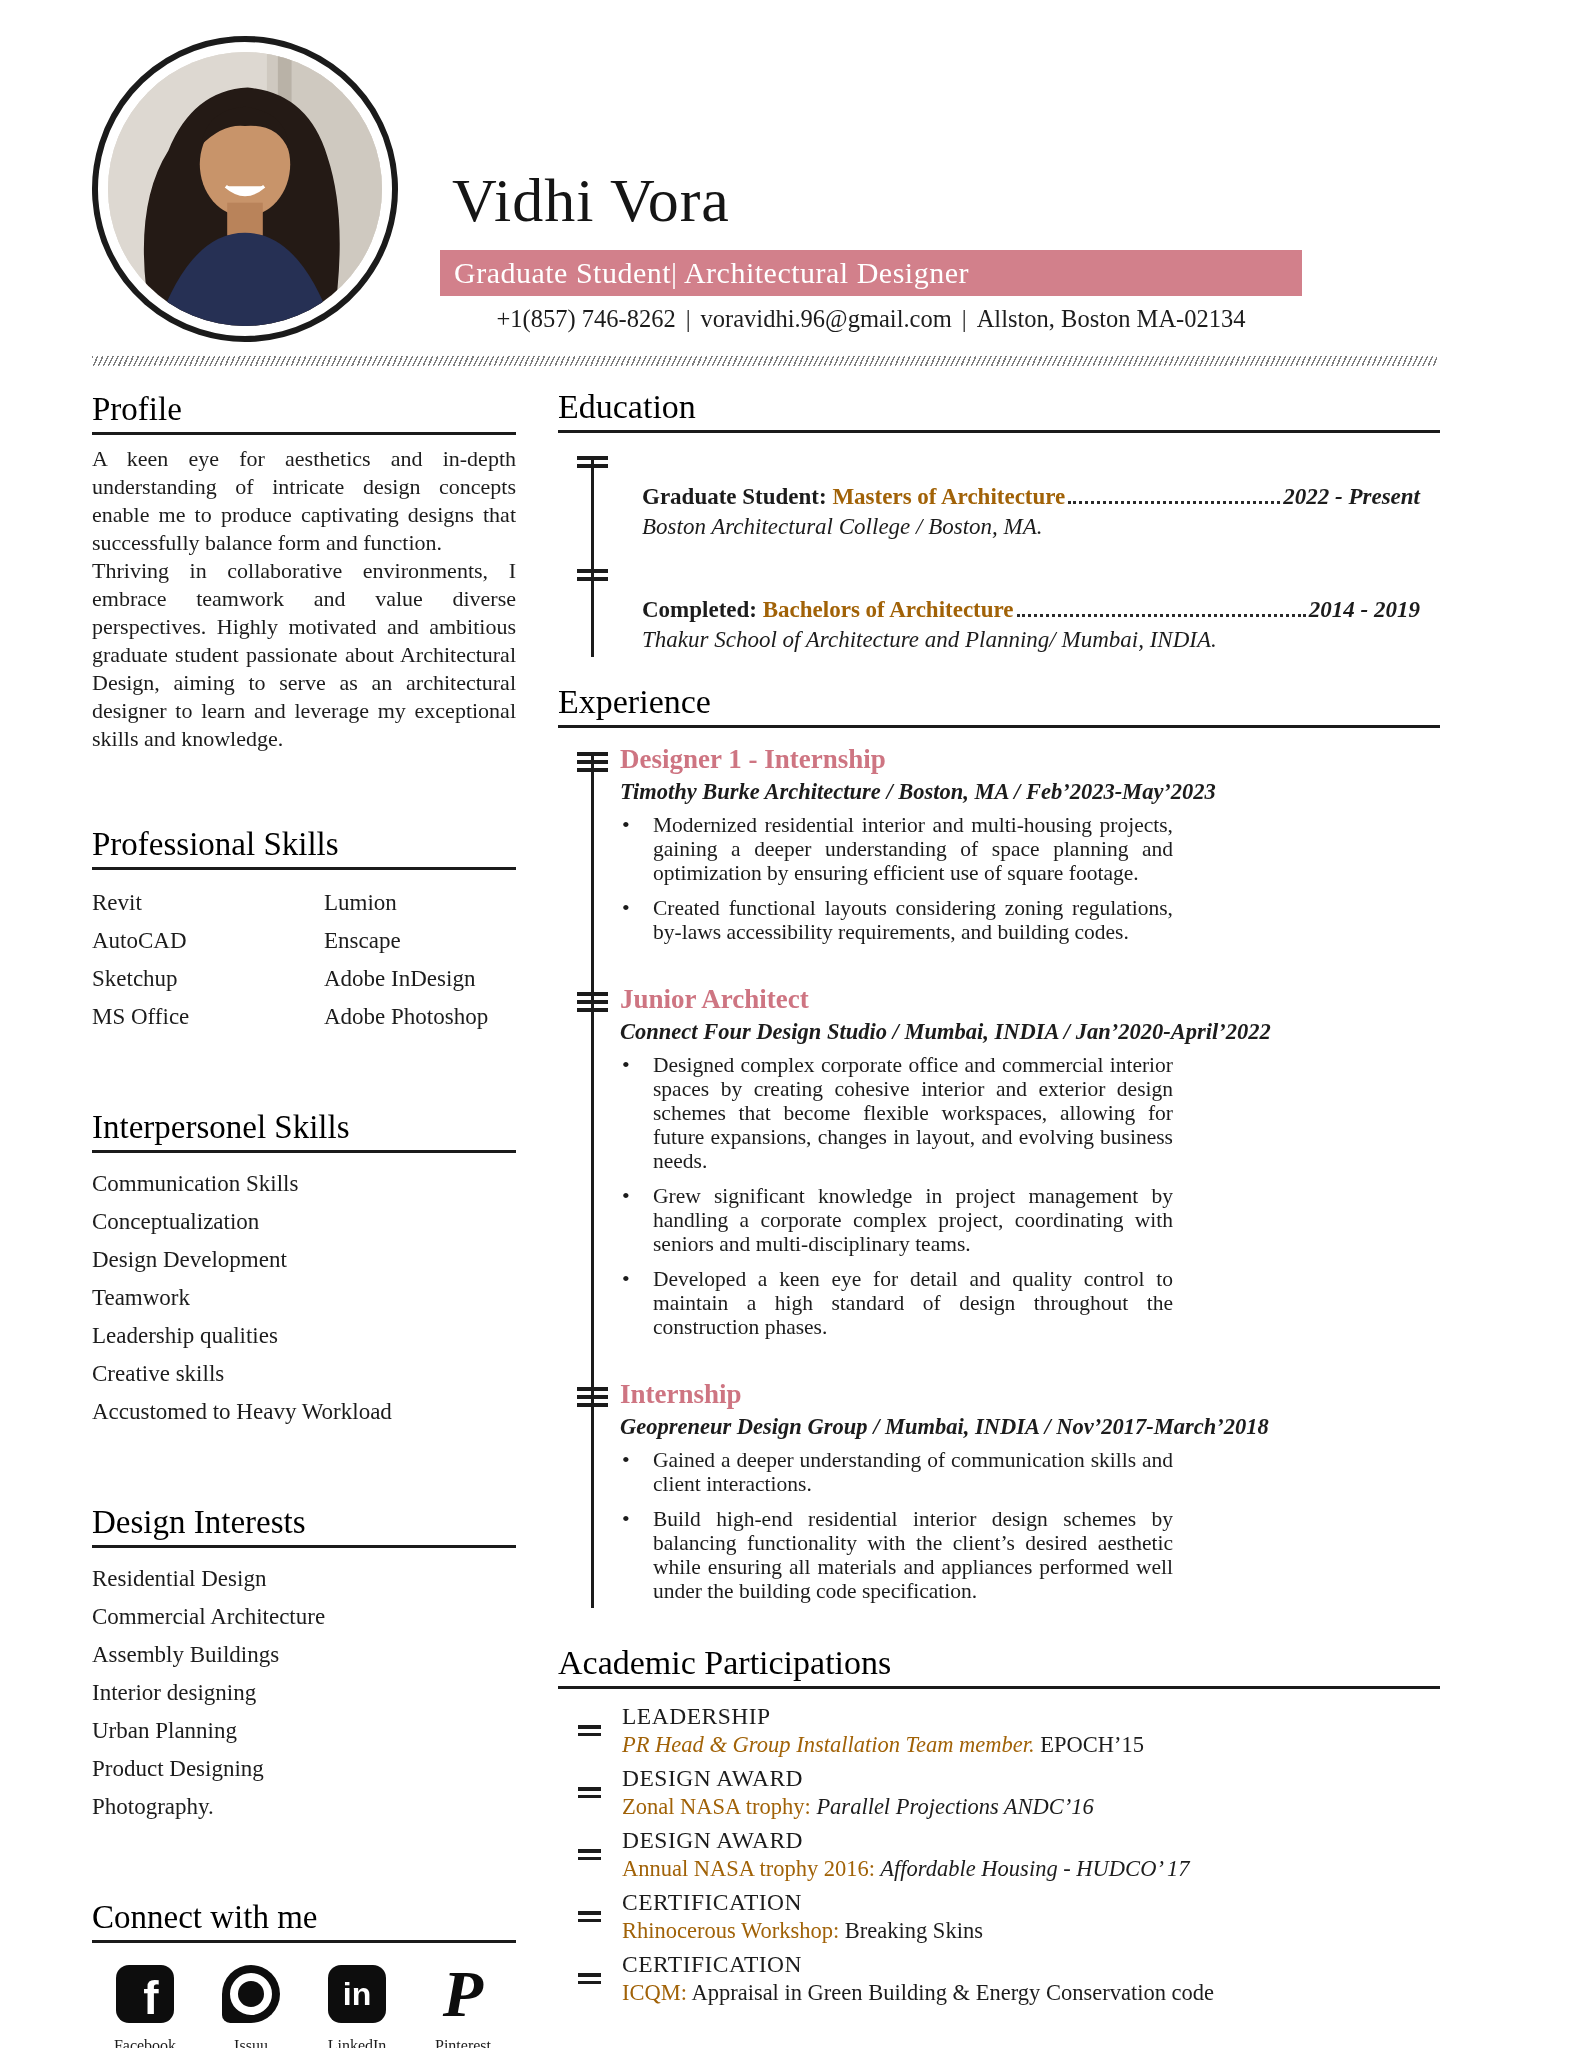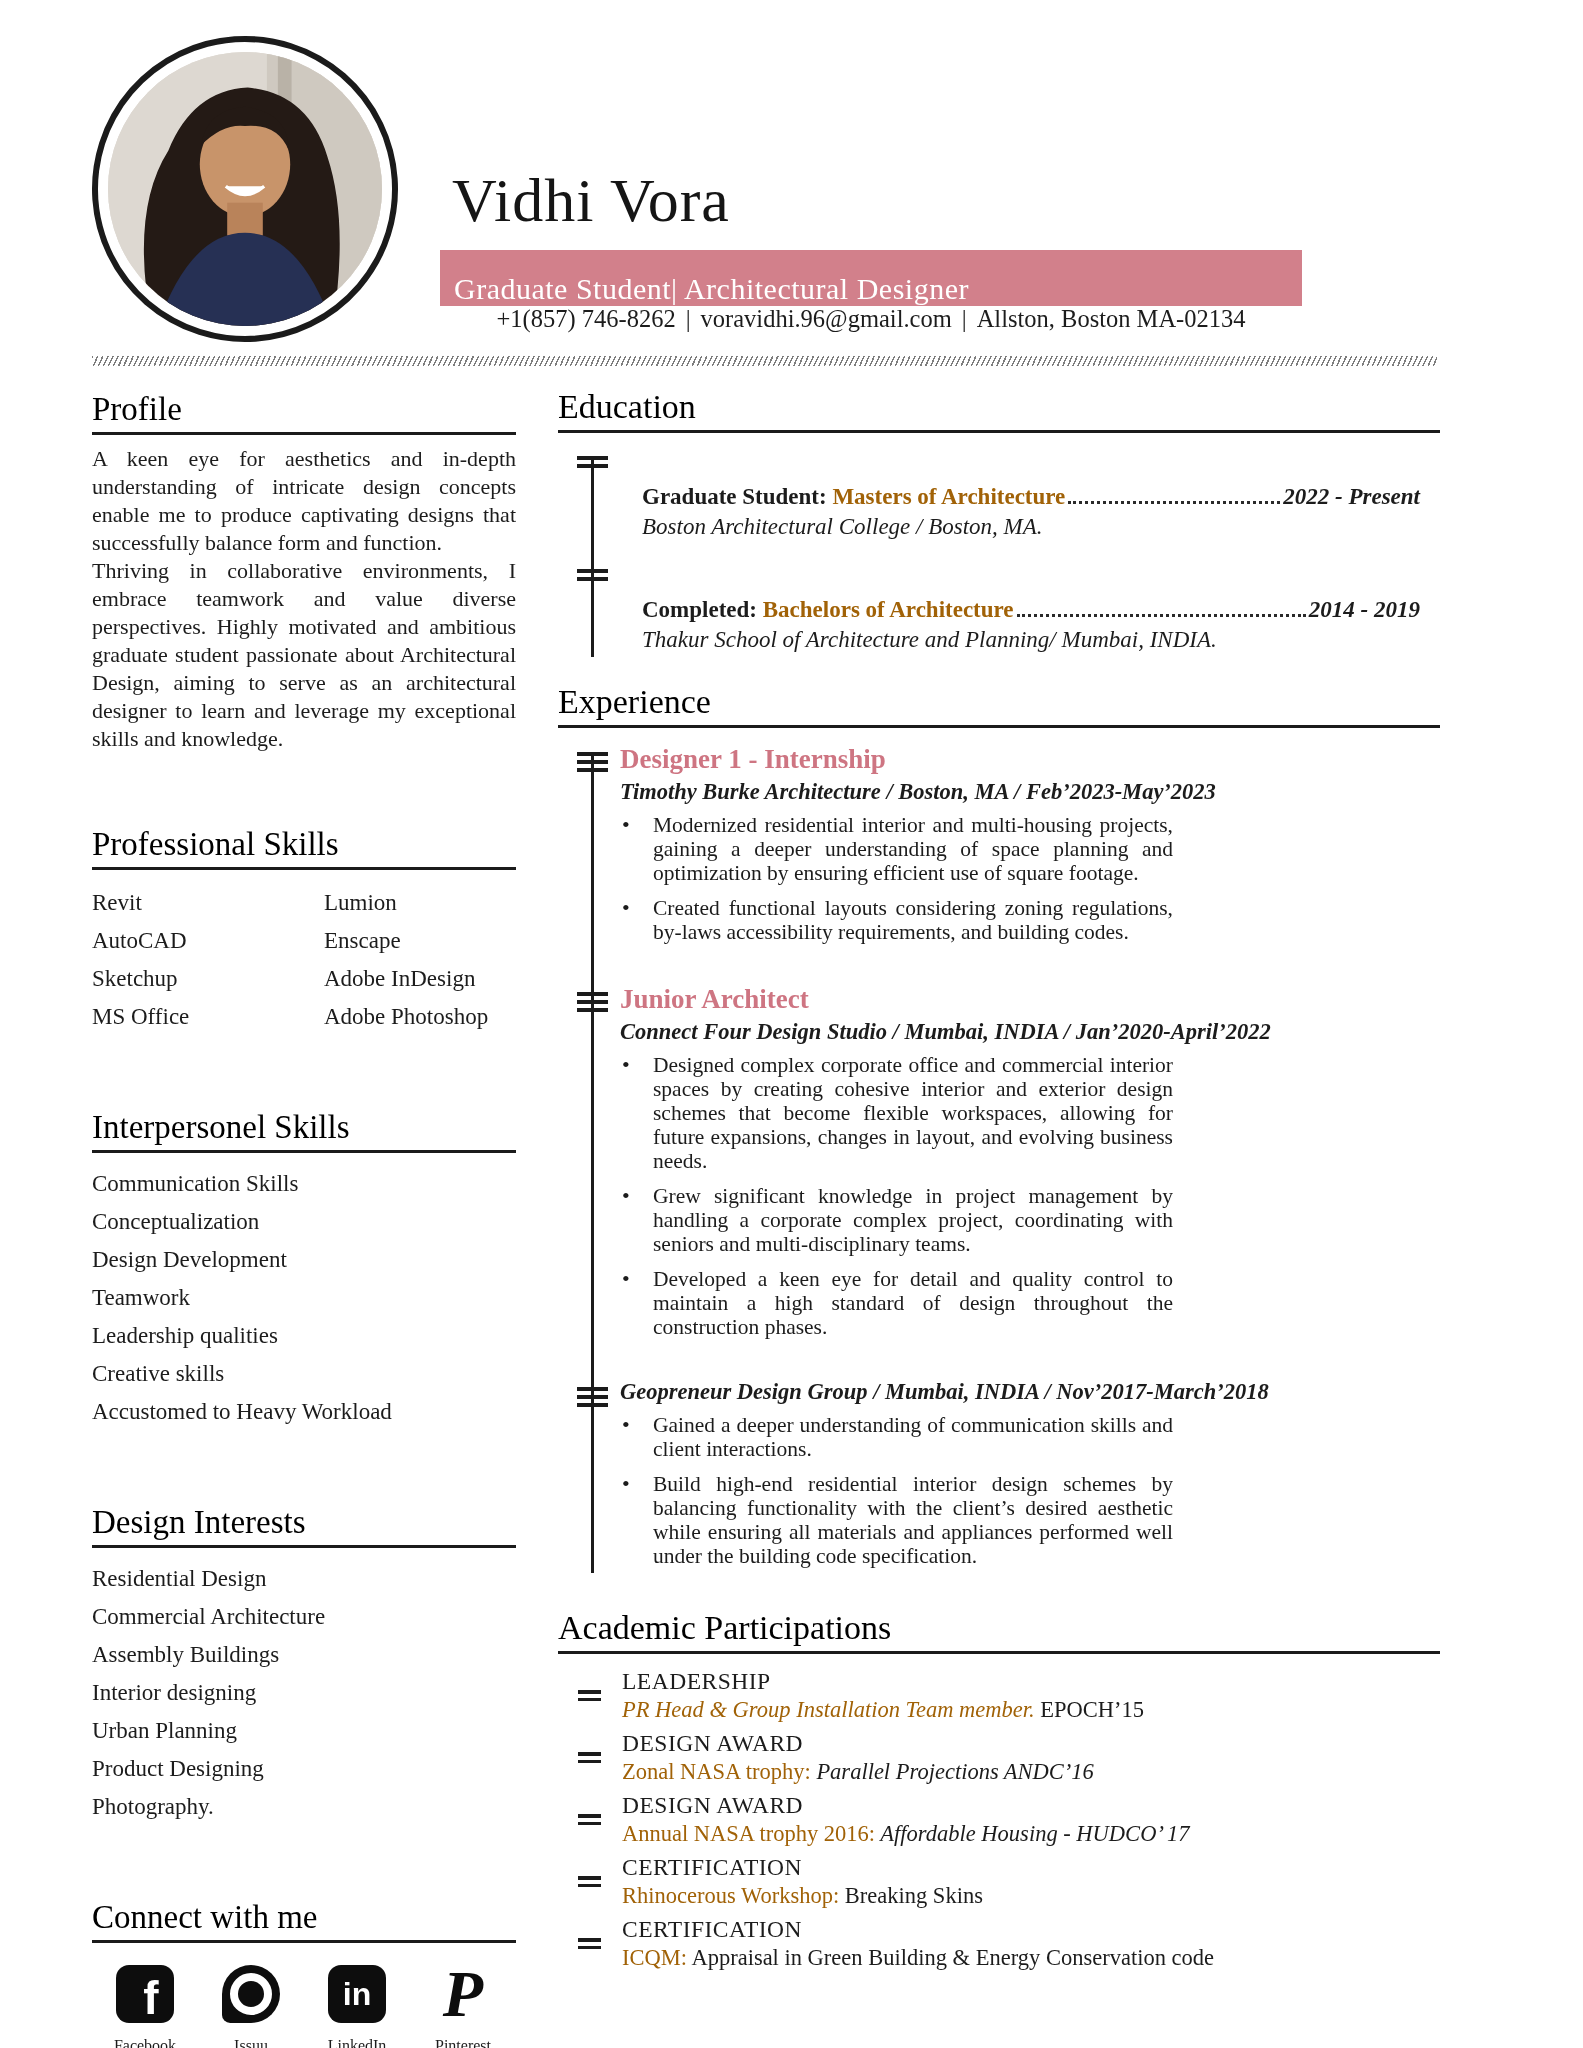--- a/index.html
+++ b/index.html
@@ -8,21 +8,21 @@
     font-family:"Liberation Serif","DejaVu Serif",serif;color:#1c1c1c;
     overflow:hidden;margin:0 auto;
   }
   
   .photo-wrap{position:absolute;left:92px;top:36px;width:306px;height:306px;}
   .photo-ring-outer{position:absolute;inset:0;border:5px solid #1b1b1b;border-radius:50%;transform:rotate(-4deg);}
   .photo-ring-outer2{position:absolute;inset:4px;border:2px solid #1b1b1b;border-radius:50%;transform:rotate(7deg);}
   .photo-inner{position:absolute;inset:16px;border-radius:50%;overflow:hidden;background:#ddd8d1;}
   .photo-inner svg{width:100%;height:100%;display:block;}
   .name{position:absolute;left:452px;top:168px;font-size:62px;line-height:64px;color:#151515;letter-spacing:1px;}
-  .banner{position:absolute;left:440px;top:250px;width:862px;height:56px;background:#d2808b;display:flex;align-items:flex-end;}
+  .banner{position:absolute;left:440px;top:250px;width:862px;height:46px;background:#d2808b;display:flex;align-items:center;}
   .banner-text{color:#ffffff;font-size:30px;padding-left:14px;letter-spacing:.5px;}
   .contact{position:absolute;left:440px;top:305px;width:862px;text-align:center;font-size:24.5px;color:#1c1c1c;}
   .contact .sep{padding:0 10px;}
   .hatch{position:absolute;left:92px;top:356px;width:1345px;height:10px;
     background:repeating-linear-gradient(115deg,#7d7d7d 0 1.4px,transparent 1.4px 4.6px);}
   
   .sec-h{font-size:33px;line-height:38px;margin:0;color:#000000;font-weight:normal;}
   .rule{height:3px;background:#1b1b1b;margin-top:4px;}
   .pink{color:#a16207;}
   .bold{font-weight:bold;}
@@ -247,20 +247,21 @@
           <li>Developed a keen eye for detail and quality control to maintain a high standard of design throughout the construction phases.</li>
         </ul>
       </div>
 
       <div class="job">
         <div class="tl-marker" style="top:8px;">
             <div class="bar"></div>
             <div class="bar"></div>
             <div class="bar"></div>
           </div>
+        <h3 class="job-title">Internship</h3>
         <div class="job-sub">Geopreneur Design Group / Mumbai, INDIA / Nov’2017-March’2018</div>
         <ul>
           <li>Gained a deeper understanding of communication skills and client interactions.</li>
           <li>Build high-end residential interior design schemes by balancing functionality  with the client’s desired aesthetic while ensuring all materials and appliances performed well under the building code specification.</li>
         </ul>
       </div>
     </div>
 
     <h2 class="sec-h" style="font-size:34px;margin-top:20px;">Academic Participations</h2>
     <div class="rule"></div>

